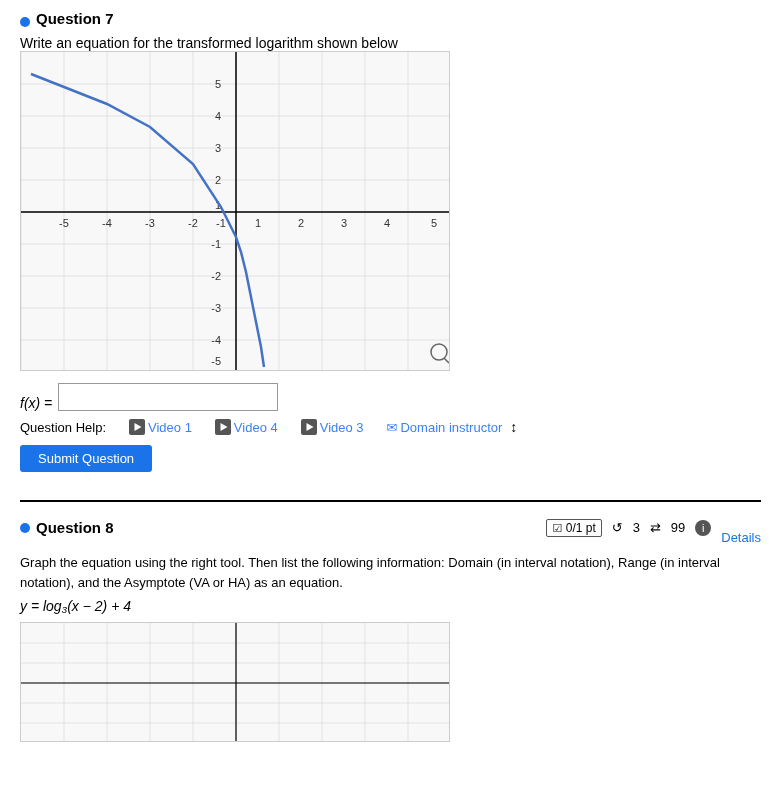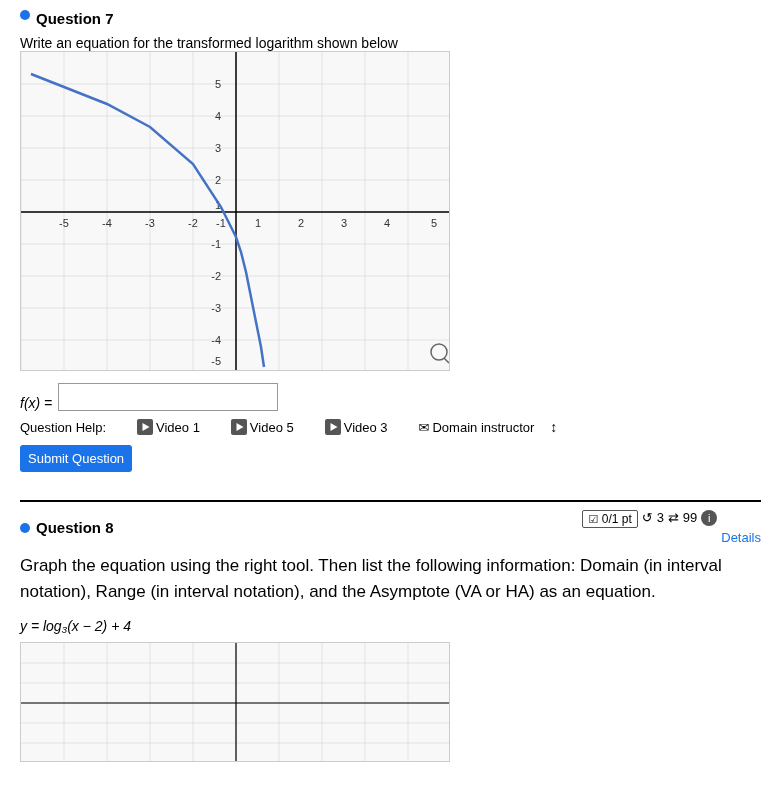--- a/index.html
+++ b/index.html
@@ -12,21 +12,21 @@
       min-height: 808px;
     }
 
     .page-container {
       padding: 10px 20px;
     }
 
     
     .question-header {
       display: flex;
-      align-items: flex-start;
+      align-items: flex-end;
       margin-bottom: 8px;
     }
     .question-dot {
       width: 10px;
       height: 10px;
       background: #1a73e8;
       border-radius: 50%;
       margin-right: 6px;
       flex-shrink: 0;
     }
@@ -74,33 +74,33 @@
       height: 28px;
       border: 1px solid #999;
       padding: 2px 6px;
       font-size: 14px;
     }
 
     
     .help-row {
       display: flex;
       align-items: center;
-      gap: 16px;
+      gap: 8px;
       margin-bottom: 10px;
       font-size: 13px;
       flex-wrap: wrap;
     }
     .help-label {
       font-weight: normal;
     }
     .help-link {
       display: flex;
       align-items: center;
       gap: 3px;
-      color: #000000;
+      color: #3b82f6;
       cursor: pointer;
       text-decoration: none;
       padding-left: 15px;
     }
     .play-icon {
       display: inline-block;
       width: 16px;
       height: 16px;
       background: #555;
       border-radius: 2px;
@@ -117,21 +117,21 @@
       border-bottom: 4px solid transparent;
     }
     .cursor-icon {
       font-size: 14px;
     }
 
     .submit-btn {
       background: #1a73e8;
       color: white;
       border: none;
-      padding: 6px 8px;
+      padding: 6px 18px;
       font-size: 13px;
       border-radius: 3px;
       cursor: pointer;
       margin-bottom: 18px;
     }
 
     
     .divider {
       border: none;
       border-top: 2px solid #000;
@@ -144,22 +144,22 @@
       justify-content: space-between;
       align-items: center;
       margin-bottom: 8px;
     }
     .q8-left {
       display: flex;
       align-items: center;
     }
     .q8-right {
       display: flex;
-      align-items: flex-start;
-      gap: 4px;
+      align-items: center;
+      gap: 10px;
       font-size: 13px;
     }
     .score-badge {
       border: 1px solid #555;
       padding: 1px 5px;
       border-radius: 2px;
       font-size: 12px;
     }
     .info-circle {
       width: 16px;
@@ -171,22 +171,22 @@
       display: flex;
       align-items: center;
       justify-content: center;
       cursor: pointer;
     }
     .undo-icon {
       font-size: 13px;
     }
 
     .q8-instruction {
-      font-size: 17px;
-      margin-bottom: 14px;
+      font-size: 13px;
+      margin-bottom: 6px;
       line-height: 1.5;
     }
     .q8-equation {
       font-style: italic;
       font-size: 14px;
       margin-bottom: 8px;
     }
 
     
     .q8-graph-container {
@@ -300,21 +300,21 @@
 
     
     <div class="help-row">
       <span class="help-label">Question Help:</span>
       <a class="help-link">
         <span class="play-icon"></span>
         <span>Video 1</span>
       </a>
       <a class="help-link">
         <span class="play-icon"></span>
-        <span>Video 5</span>
+        <span>Video 4</span>
       </a>
       <a class="help-link">
         <span class="play-icon"></span>
         <span>Video 3</span>
       </a>
       <a class="help-link">
         <span style="font-size:13px;">✉</span>
         <span>Domain instructor</span>
       </a>
       <span class="cursor-icon">↕</span>

